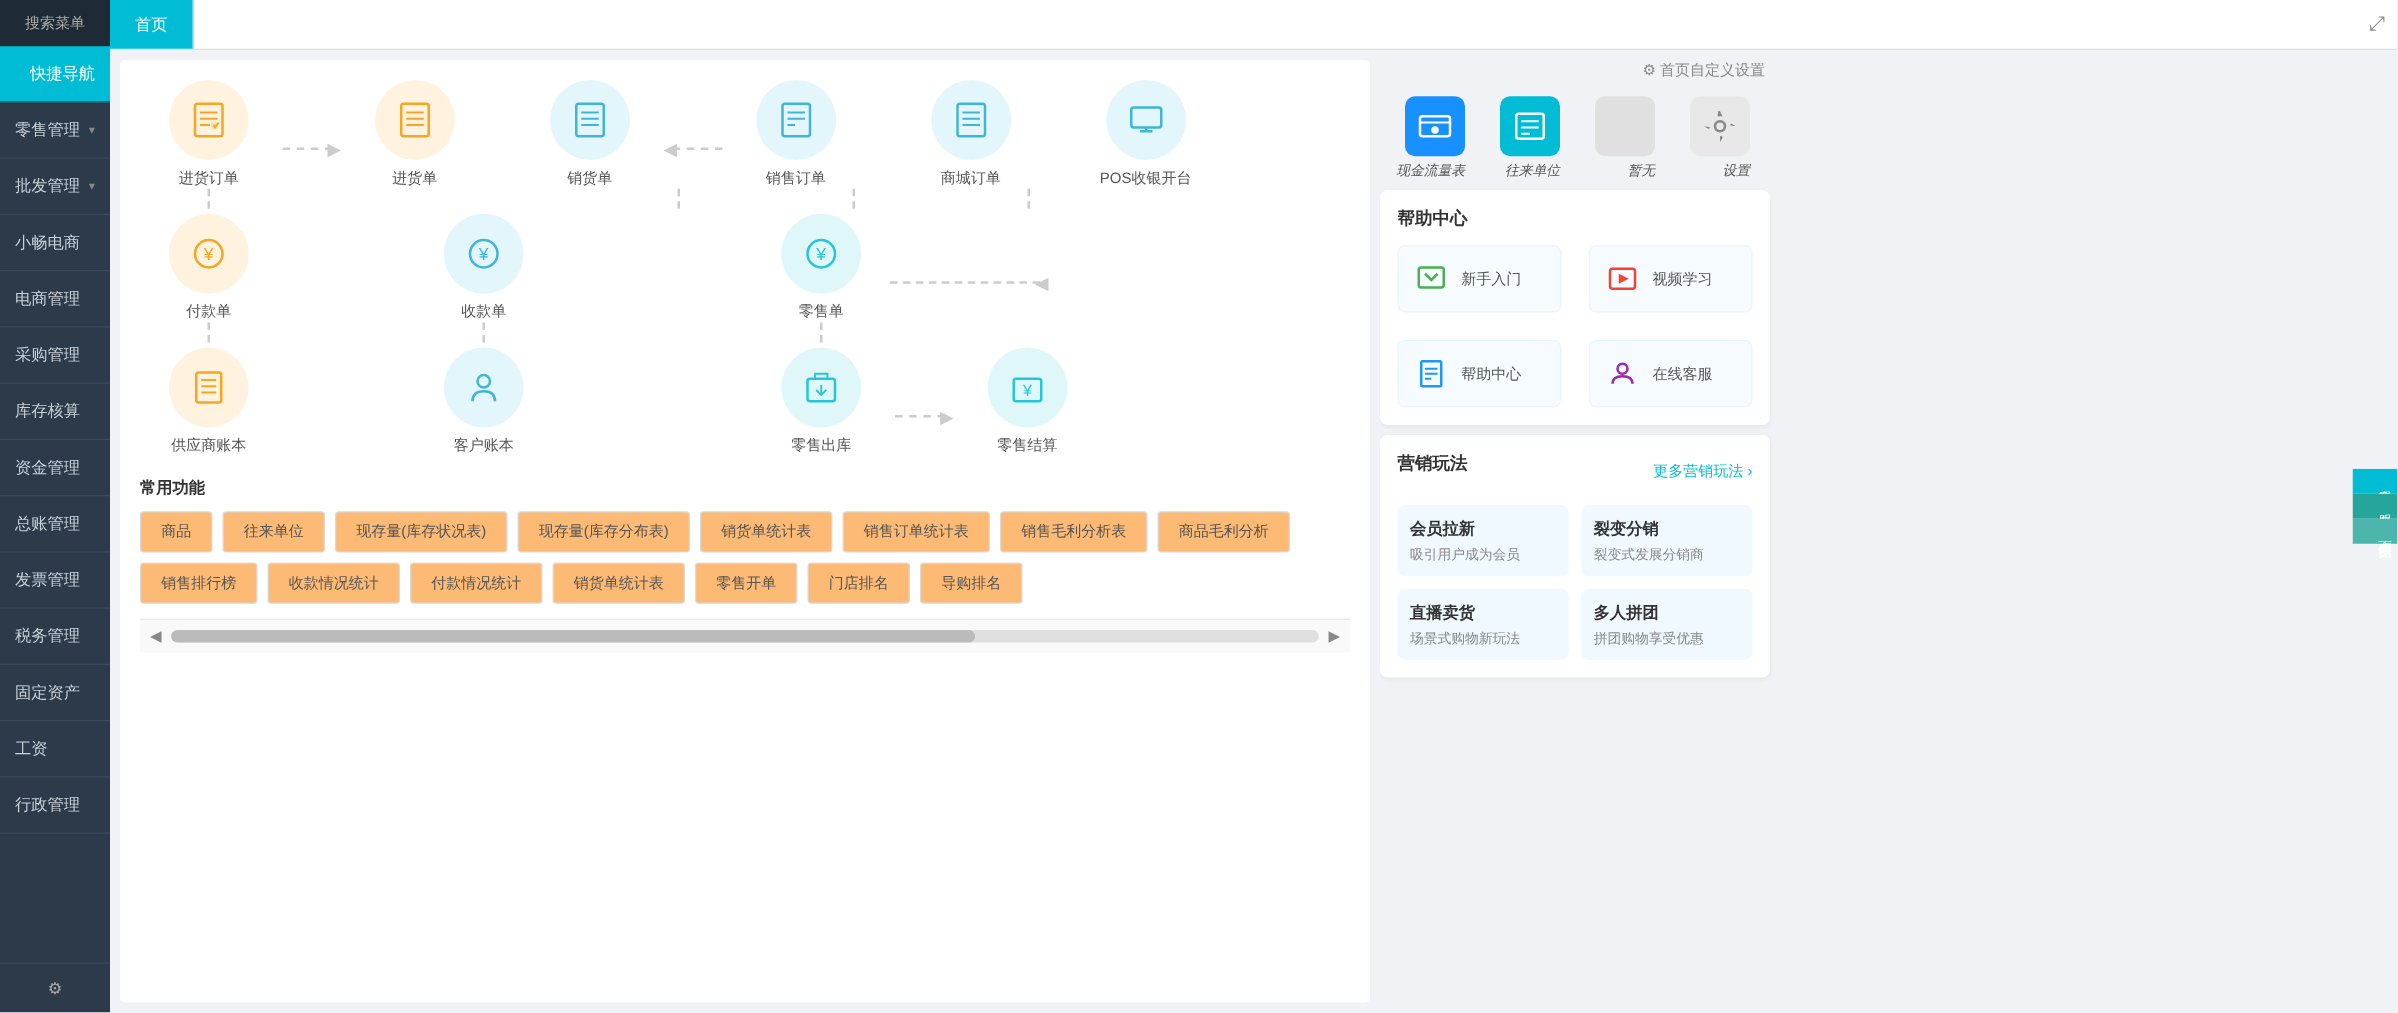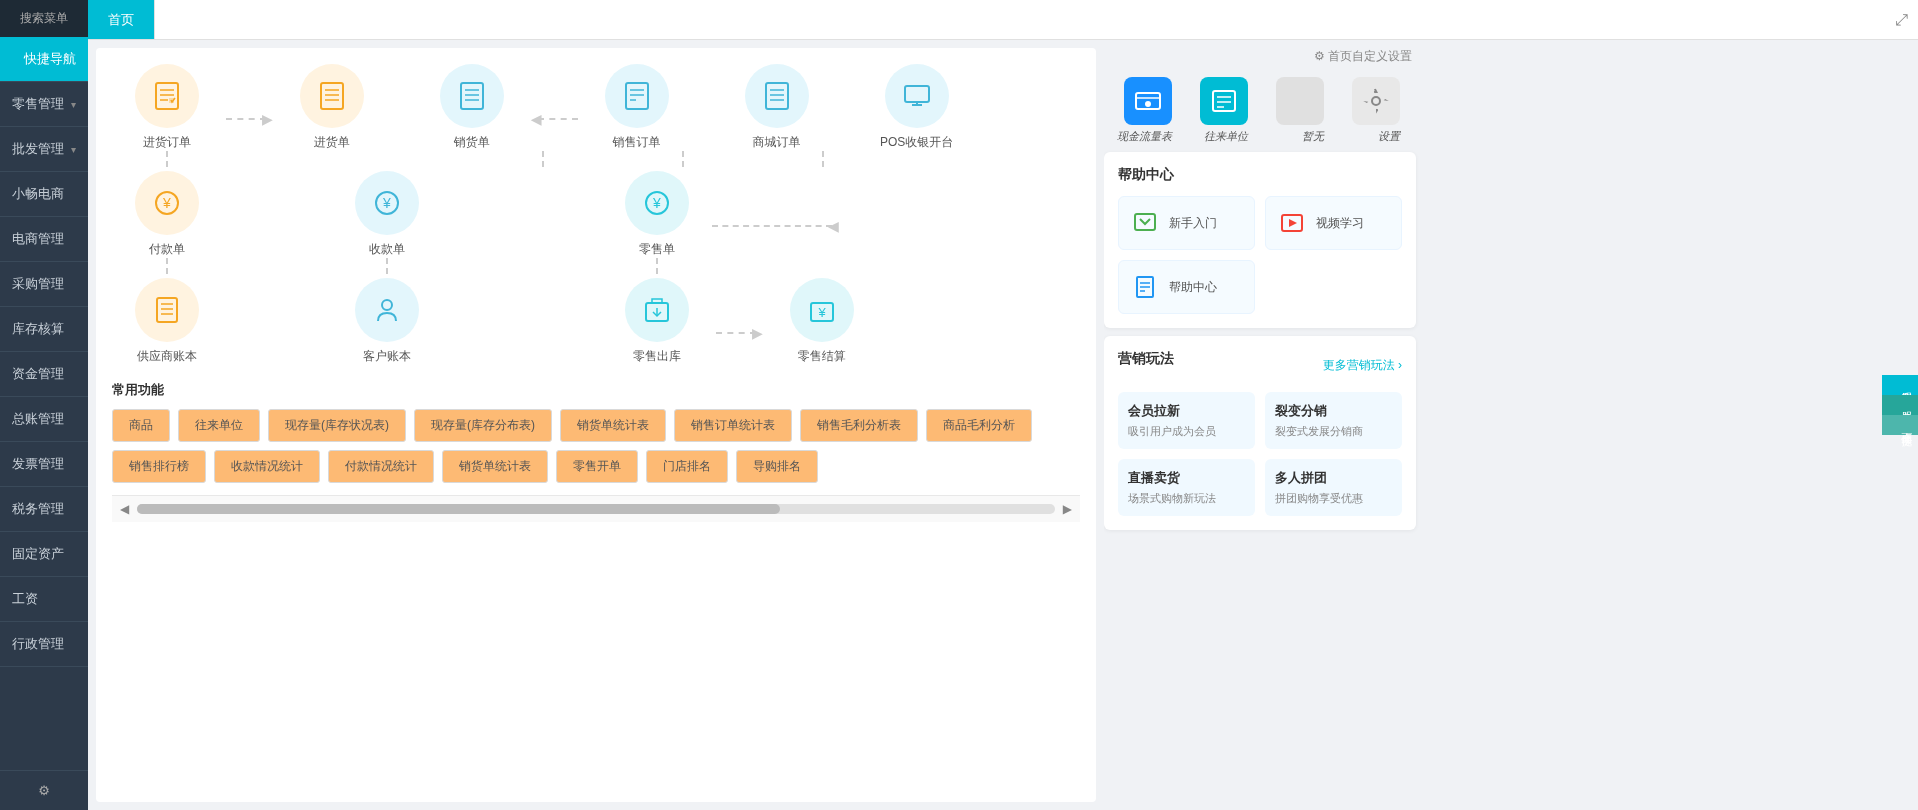--- a/index.html
+++ b/index.html
@@ -291,21 +291,21 @@
     }
     .card-title {
       font-size: 14px;
       font-weight: bold;
       color: #333;
       margin-bottom: 12px;
     }
     .help-grid {
       display: grid;
       grid-template-columns: 1fr 1fr;
-      gap: 10px;
+      gap: 22px;
     }
     .help-item {
       display: flex;
       align-items: center;
       gap: 8px;
       padding: 10px;
       border: 1px solid #e8f4ff;
       border-radius: 6px;
       cursor: pointer;
       background: #f5fbff;
@@ -836,20 +836,29 @@
             <div class="help-icon blue">
               <svg width="24" height="24" viewBox="0 0 24 24">
                   <rect x="4" y="2" width="16" height="20" rx="1" fill="none" stroke="#2196f3" stroke-width="2"></rect>
                   <line x1="7" y1="8" x2="17" y2="8" stroke="#2196f3" stroke-width="1.5"></line>
                   <line x1="7" y1="12" x2="17" y2="12" stroke="#2196f3" stroke-width="1.5"></line>
                   <line x1="7" y1="16" x2="12" y2="16" stroke="#2196f3" stroke-width="1.5"></line>
                 </svg>
             </div>
             <span class="help-text">帮助中心</span>
           </div>
+          <div class="help-item">
+            <div class="help-icon purple">
+              <svg width="24" height="24" viewBox="0 0 24 24">
+                  <circle cx="12" cy="8" r="4" fill="none" stroke="#9c27b0" stroke-width="2"></circle>
+                  <path d="M4 20 Q4 14 12 14 Q20 14 20 20" fill="none" stroke="#9c27b0" stroke-width="2"></path>
+                </svg>
+            </div>
+            <span class="help-text">在线客服</span>
+          </div>
         </div>
       </div>
 
       <div class="card">
         <div class="mkt-header">
           <span class="card-title">营销玩法</span>
           <span class="mkt-more">更多营销玩法 ›</span>
         </div>
         <div class="mkt-grid">
           <div class="mkt-item">

